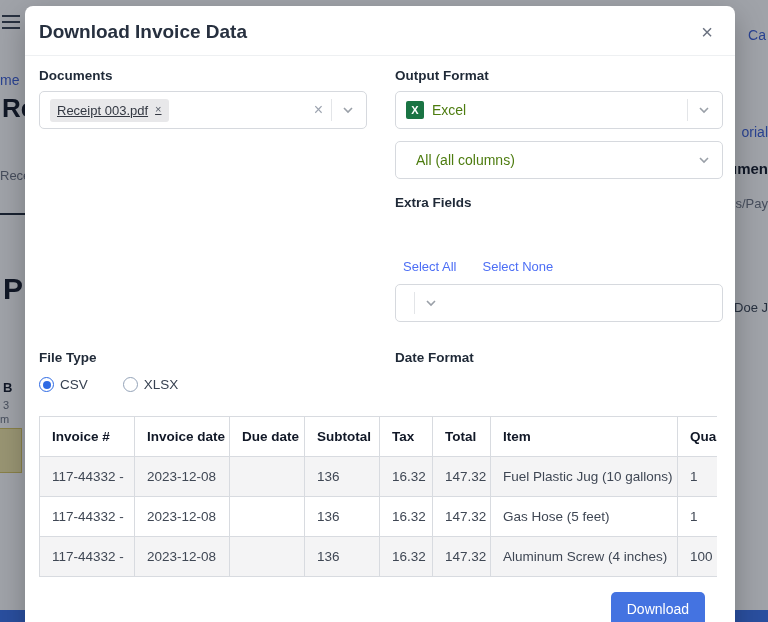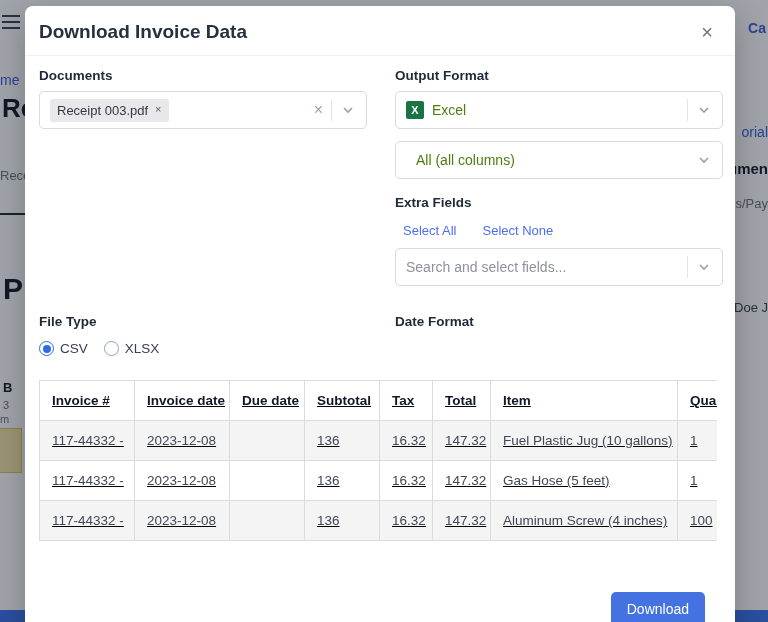--- a/index.html
+++ b/index.html
@@ -35,44 +35,44 @@
   .control { display:flex; align-items:center; border:1px solid #d6d9de; border-radius:5px; height:38px;
              background:#fff; padding:0 10px; cursor:pointer; }
   .control + .control { margin-top:12px; }
   .control .value { font-size:14px; color:#4d7c0f; }
   .control .spacer { flex:1; }
   .sep { width:1px; height:22px; background:#e3e5e8; margin:0 8px; }
   .chevron { width:16px; height:16px; display:inline-block; }
   .clear-x { color:#9ca3af; font-size:16px; line-height:1; }
 
   .tag { display:inline-flex; align-items:flex-start; background:#e8e8ea; border-radius:3px; padding:4px 7px;
-         font-size:13px; color:#333842; }
+         font-size:13px; color:#333842;text-decoration:underline; }
   .tag .tag-x { margin-left:7px; font-size:11px; color:#555b66; cursor:pointer; }
 
   .excel-icon { width:18px; height:18px; background:#1a7443; border-radius:2px; color:#fff; font-size:11px;
                 font-weight:700; display:inline-flex; align-items:center; justify-content:center; margin-right:8px; }
 
   .indent-select .value { padding-left:10px; }
 
   .links-row { display:flex; gap:26px; margin:13px 0 10px 8px; }
-  .links-row a { font-size:13px; color:#4c6ef5; text-decoration:none; cursor:pointer; }
+  .links-row a { font-size:13px; color:#4c6ef5; text-decoration:none; cursor:pointer;margin-top:36px; }
 
   .search-control input { border:none; outline:none; flex:1; font-size:14px; font-family:inherit; color:#374151; }
   .search-control input::placeholder { color:#8d939d; }
 
   .row2 { margin-top:28px; }
-  .radio-row { display:flex; align-items:center; gap:16px; margin-top:12px;text-align:right; }
+  .radio-row { display:flex; align-items:center; gap:35px; margin-top:12px;text-align:right; }
   .radio-opt { display:flex; align-items:center; gap:6px; cursor:pointer; }
   .radio { width:15px; height:15px; border-radius:50%; border:1px solid #94a3b8; display:inline-block; position:relative; background:#fff; }
   .radio.checked { border:1.5px solid #2f6be4; }
   .radio.checked::after { content:""; position:absolute; inset:2.5px; background:#2f6be4; border-radius:50%; }
   .radio-label { font-size:13.5px; color:#374151; }
 
   .preview-section { margin-top:24px; }
-  .table-clip { width:678px; overflow:hidden; margin-top:2px;text-decoration:underline; }
+  .table-clip { width:678px; overflow:hidden; margin-top:2px; }
   table { border-collapse:collapse; table-layout:fixed; width:728px; }
   th,td { border:1px solid #d8dbe0; padding:12px 12px; font-size:13.5px; text-align:left; white-space:nowrap; overflow:hidden; }
   th { font-weight:700; color:#111827; background:#fff; }
   td { color:#3f4754; }
   tbody tr:nth-child(odd) td { background:#f4f4f5; }
   col.c1{width:95px} col.c2{width:95px} col.c3{width:75px} col.c4{width:75px}
   col.c5{width:53px} col.c6{width:58px} col.c7{width:187px} col.c8{width:90px}
 
   .modal-footer { display:flex; justify-content:flex-end; padding:14px 30px 20px; }
   .download-btn { background:#4473e1; color:#fff; border:none; border-radius:5px; font-size:14px; font-family:inherit;
@@ -82,21 +82,21 @@
 <body>
 
 <div class="screen">
 
   <div class="bg-page">
     <div class="hamburger">
         <span></span>
         <span></span>
         <span></span>
       </div>
-    <span class="bg-frag frag-link" style="right:2px; top:20px;font-weight:bold;">Ca</span>
+    <span class="bg-frag frag-link" style="right:2px; top:27px;">Ca</span>
     <span class="bg-frag frag-link" style="left:0; top:72px;">me</span>
     <span class="bg-frag frag-dark-bold" style="left:2px; top:93px; font-size:26px;">Re</span>
     <span class="bg-frag frag-link" style="right:0; top:124px;">orial</span>
     <span class="bg-frag frag-gray" style="left:0; top:168px;">Rece</span>
     <span class="bg-frag frag-dark-bold" style="right:0; top:160px; font-size:15px;">cumen</span>
     <span class="bg-frag frag-gray" style="right:0; top:196px;">Bills/Pay</span>
     <div class="tab-underline"></div>
     <span class="bg-frag frag-dark-bold" style="left:3px; top:272px; font-size:30px;">P</span>
     <span class="bg-frag" style="right:0; top:300px; font-size:13px; color:#374151;">S: Doe J</span>
     <span class="bg-frag frag-dark-bold" style="left:3px; top:380px; font-size:13px;">B</span>
@@ -158,21 +158,20 @@
                 </svg>
             </span>
           </div>
 
           <div class="field-label" style="margin-top:16px;">Extra Fields</div>
           <div class="links-row">
             <a>Select All</a>
             <a>Select None</a>
           </div>
           <div class="control search-control">
-            <input type="text" placeholder="Search and select fields..." style="">
             <span class="sep"></span>
             <span class="chevron">
               <svg viewBox="0 0 16 16" width="16" height="16">
                   <path d="M4 6l4 4 4-4" fill="none" stroke="#9aa0a8" stroke-width="1.6"></path>
                 </svg>
             </span>
           </div>
         </div>
 
         <div class="row2">

